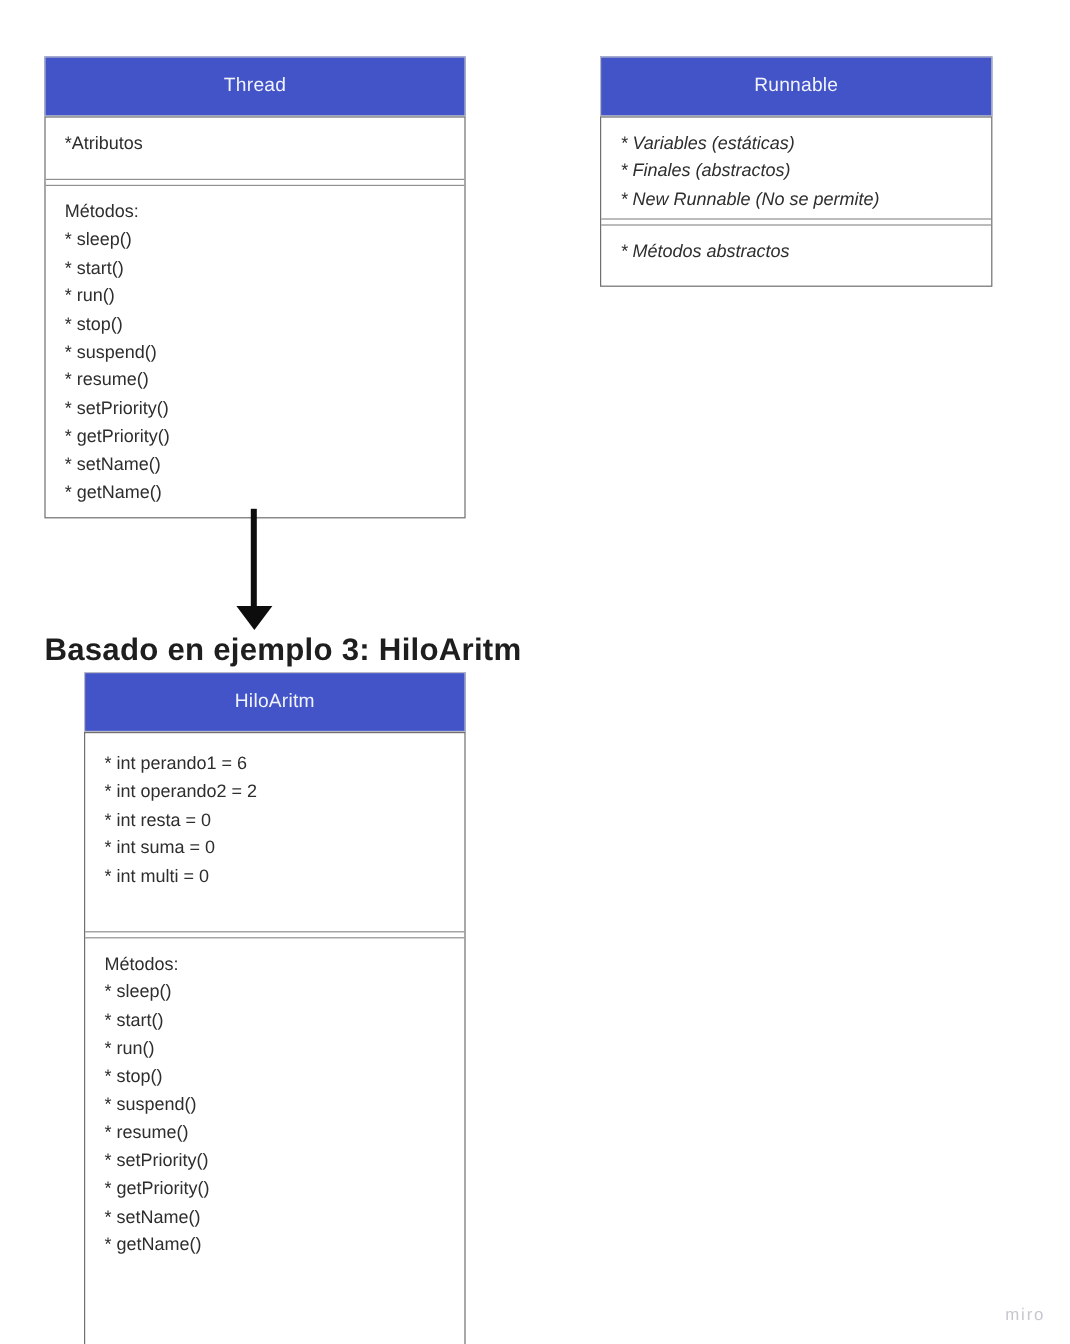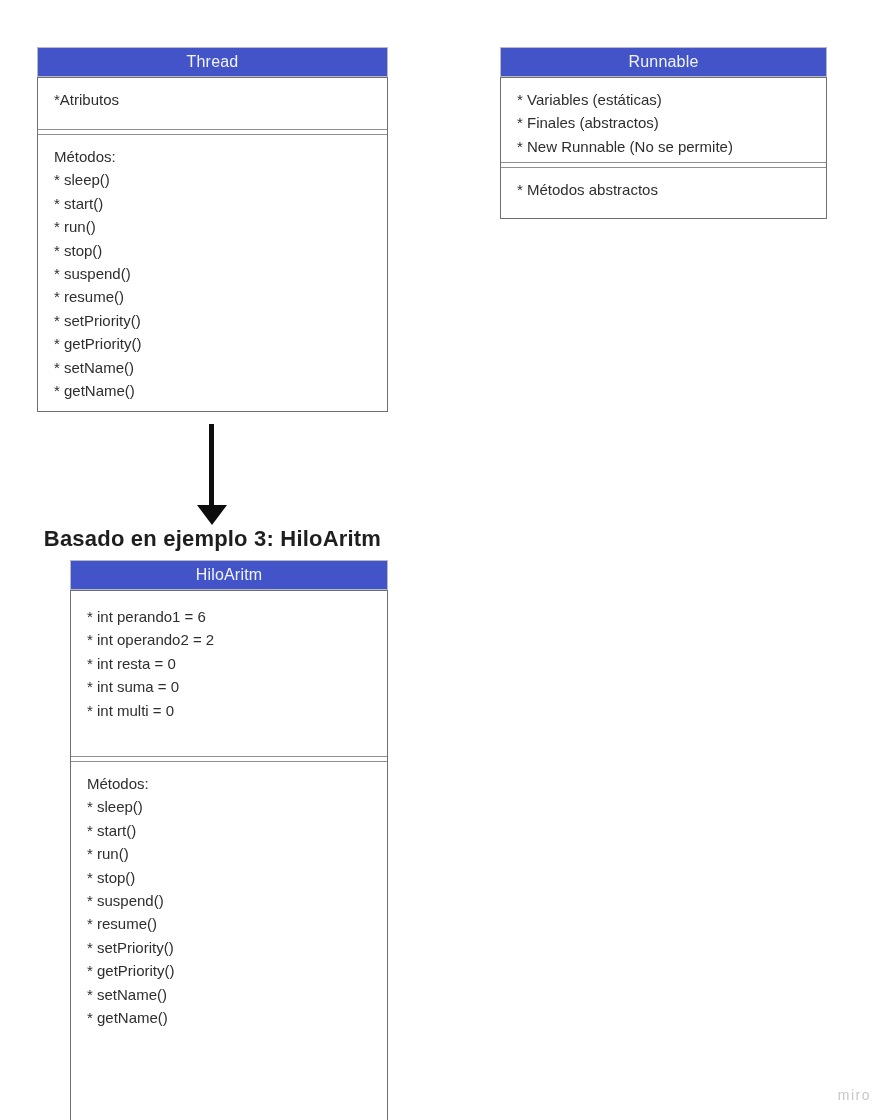--- a/index.html
+++ b/index.html
@@ -8,21 +8,21 @@
     position: relative;
     width: 892px;
     height: 1120px;
     font-family: "Liberation Sans", "DejaVu Sans", sans-serif;
     overflow: hidden;
   }
 
   .class-box { position: absolute; width: 351px; }
 
   .class-header {
-    height: 30px;
+    height: 50px;
     background: #4254c8;
     border: 1px solid #b7bac6;
     display: flex;
     align-items: center;
     justify-content: center;
     color: #f2f3fa;
     font-size: 16px;
     letter-spacing: 0.2px;
   }
 
@@ -44,21 +44,21 @@
     border-bottom: 1.5px solid #8f8f8f;
     width: 100%;
     flex: 0 0 auto;
   }
 
   #thread-box    { left: 37px;  top: 47px; }
   #thread-box .class-body { height: 335px; }
   #thread-box .section-attrs { height: 51px; flex: 0 0 auto; }
 
   #runnable-box  { left: 476px; top: 47px; padding-left: 24px; }
-  #runnable-box .class-body { height: 142px; }
+  #runnable-box .class-body { height: 142px; font-style: italic; }
   #runnable-box .section-attrs { height: 84px; flex: 0 0 auto; }
 
   #hiloaritm-box { left: 37px;  top: 560px; padding-left: 33px; }
   #hiloaritm-box .class-body { height: 546px; }
   #hiloaritm-box .section-attrs { height: 165px; flex: 0 0 auto; padding-top: 14px; }
 
   .arrow { position: absolute; left: 190px; top: 424px; width: 44px; height: 101px; }
   .arrow-line {
     position: absolute; left: 19px; top: 0;
     width: 5px; height: 84px; background: #0d0d0d;
@@ -69,21 +69,21 @@
     border-left: 15px solid transparent;
     border-right: 15px solid transparent;
     border-top: 20px solid #0d0d0d;
   }
 
   .caption {
     position: absolute;
     left: 37px; top: 526px;
     width: 351px;
     text-align: center;
-    font-size: 22px;
+    font-size: 26px;
     font-weight: 700;
     color: #1e1e1e;
     letter-spacing: 0.2px;
     white-space: nowrap;
   }
 
   .watermark {
     position: absolute;
     right: 21px; bottom: 17px;
     font-size: 14px;

